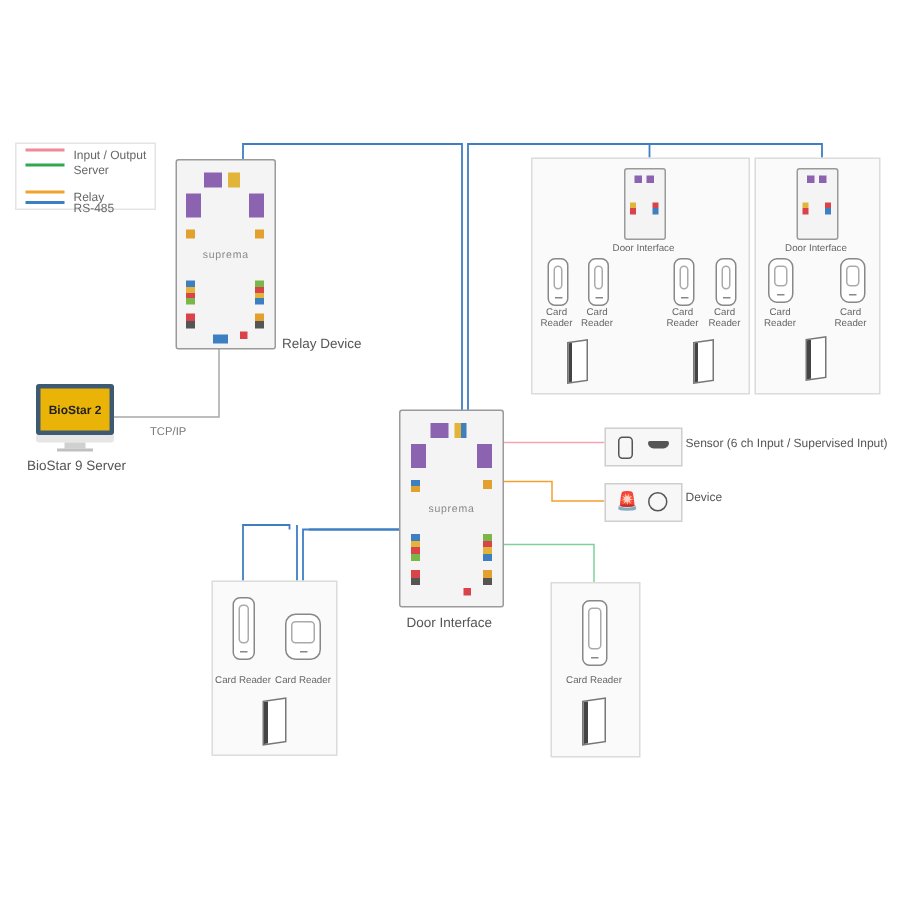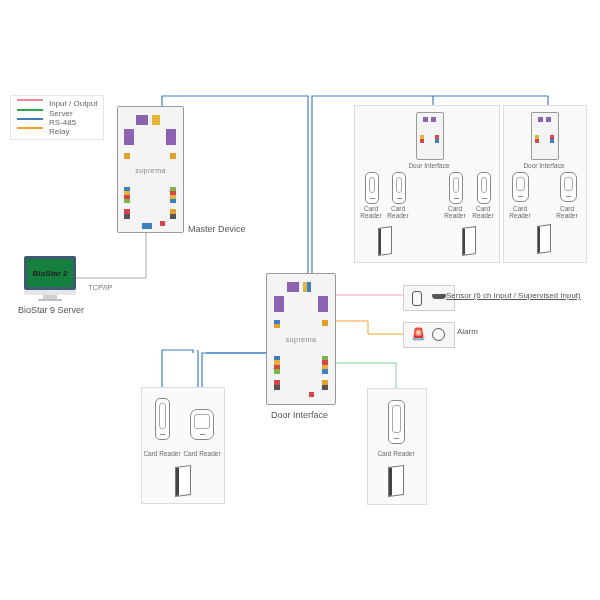--- a/index.html
+++ b/index.html
@@ -8,21 +8,21 @@
   svg.wires { position:absolute; left:0; top:0; width:600px; height:600px; }
   .legend { left:10px; top:95px; width:92px; height:43px; border:1px solid #e4e4e4; background:#fff; }
   .legend-row { position:absolute; left:6px; height:11px; display:flex; align-items:flex-start; font-size:8px; color:#666; }
   .legend-swatch { width:26px; height:2px; margin-right:6px; }
   .label { font-size:9px; color:#555; white-space:nowrap; }
   .small-label { font-size:6.5px; color:#666; text-align:center; line-height:7px; white-space:nowrap; }
   .group-box { border:1px solid #dcdcdc; background:#fafafa; }
   .board { background:#f4f4f4; border:1px solid #9a9a9a; border-radius:2px; }
   .board-brand { font-size:7px; color:#888; text-align:center; letter-spacing:0.5px; }
   .monitor { left:24px; top:256px; width:52px; height:34px; background:#3e5a73; border-radius:2px; }
-  .monitor-screen { position:absolute; left:3px; top:3px; right:3px; bottom:3px; background:#15803d; display:flex; align-items:center; justify-content:center; font-size:8px; font-weight:bold; color:#222; }
+  .monitor-screen { position:absolute; left:3px; top:3px; right:3px; bottom:3px; background:#eab308; display:flex; align-items:center; justify-content:center; font-size:8px; font-weight:bold; color:#222; }
   .monitor-chin { left:24px; top:290px; width:52px; height:5px; background:#e6e6e6; border-radius:0 0 2px 2px; }
   .monitor-stand { left:43px; top:295px; width:14px; height:4px; background:#d0d0d0; }
   .monitor-base { left:38px; top:299px; width:24px; height:2px; background:#c0c0c0; }
   .reader { border:1px solid #888; background:#fff; border-radius:5px; }
   .reader-inner { position:absolute; left:3px; right:3px; top:4px; bottom:10px; border:1px solid #aaa; border-radius:3px; }
   .reader-led { position:absolute; left:50%; bottom:4px; width:5px; height:1px; margin-left:-2.5px; background:#888; }
   .device-box { border:1px solid #cfcfcf; background:#f7f7f7; }
 </style>
 </head>
 <body>
@@ -60,21 +60,21 @@
 
 <div class="abs legend">
   <div class="legend-row" style="top:3px">
     <span class="legend-swatch" style="background:#f08a9a"></span>
     <span>Input / Output</span>
   </div>
   <div class="legend-row" style="top:13px">
     <span class="legend-swatch" style="background:#2fa84f"></span>
     <span>Server</span>
   </div>
-  <div class="legend-row" style="top:22px">
+  <div class="legend-row" style="top:38px">
     <span class="legend-swatch" style="background:#3d7fc1"></span>
     <span>RS-485</span>
   </div>
   <div class="legend-row" style="top:31px">
     <span class="legend-swatch" style="background:#f2a12e"></span>
     <span>Relay</span>
   </div>
 </div>
 
 <div class="abs board" style="left:117px;top:106px;width:65px;height:125px;">
@@ -85,30 +85,30 @@
   <div class="abs" style="left:6px;top:46px;width:6px;height:6px;background:#e2a12e;"></div>
   <div class="abs" style="left:52px;top:46px;width:6px;height:6px;background:#e2a12e;"></div>
   <div class="abs board-brand" style="left:0;right:0;top:60px;">suprema</div>
   <div class="abs" style="left:6px;top:80px;width:6px;height:16px;background:linear-gradient(#3d7fc1 25%,#e2b43a 25% 50%,#d9444a 50% 75%,#7ab648 75%);"></div>
   <div class="abs" style="left:52px;top:80px;width:6px;height:16px;background:linear-gradient(#7ab648 25%,#d9444a 25% 50%,#e2b43a 50% 75%,#3d7fc1 75%);"></div>
   <div class="abs" style="left:6px;top:102px;width:6px;height:10px;background:linear-gradient(#d9444a 50%,#555 50%);"></div>
   <div class="abs" style="left:52px;top:102px;width:6px;height:10px;background:linear-gradient(#e2a12e 50%,#555 50%);"></div>
   <div class="abs" style="left:24px;top:116px;width:10px;height:6px;background:#3d7fc1;"></div>
   <div class="abs" style="left:42px;top:114px;width:5px;height:5px;background:#d9444a;"></div>
 </div>
-<div class="abs label" style="left:188px;top:224px;">Master Device</div>
+<div class="abs label" style="left:188px;top:224px;">Relay Device</div>
 
 <div class="abs monitor">
   <div class="monitor-screen">BioStar 2</div>
 </div>
 <div class="abs monitor-chin"></div>
 <div class="abs monitor-stand"></div>
 <div class="abs monitor-base"></div>
 <div class="abs label" style="left:18px;top:305px;">BioStar 9 Server</div>
-<div class="abs label" style="left:88px;top:283px;font-size:7.5px;color:#777;">TCP/IP</div>
+<div class="abs label" style="left:100px;top:283px;font-size:7.5px;color:#777;">TCP/IP</div>
 
 <div class="abs board" style="left:266px;top:273px;width:68px;height:130px;">
   <div class="abs" style="left:20px;top:8px;width:12px;height:10px;background:#8b63b0;"></div>
   <div class="abs" style="left:36px;top:8px;width:8px;height:10px;background:linear-gradient(90deg,#e2b43a 50%,#3d7fc1 50%);"></div>
   <div class="abs" style="left:7px;top:22px;width:10px;height:16px;background:#8b63b0;"></div>
   <div class="abs" style="left:51px;top:22px;width:10px;height:16px;background:#8b63b0;"></div>
   <div class="abs" style="left:7px;top:46px;width:6px;height:8px;background:linear-gradient(#3d7fc1 50%,#e2a12e 50%);"></div>
   <div class="abs" style="left:55px;top:46px;width:6px;height:6px;background:#e2a12e;"></div>
   <div class="abs board-brand" style="left:0;right:0;top:62px;">suprema</div>
   <div class="abs" style="left:7px;top:82px;width:6px;height:18px;background:linear-gradient(#3d7fc1 25%,#e2b43a 25% 50%,#d9444a 50% 75%,#7ab648 75%);"></div>
@@ -116,26 +116,26 @@
   <div class="abs" style="left:7px;top:106px;width:6px;height:10px;background:linear-gradient(#d9444a 50%,#555 50%);"></div>
   <div class="abs" style="left:55px;top:106px;width:6px;height:10px;background:linear-gradient(#e2a12e 50%,#555 50%);"></div>
   <div class="abs" style="left:42px;top:118px;width:5px;height:5px;background:#d9444a;"></div>
 </div>
 <div class="abs label" style="left:271px;top:410px;">Door Interface</div>
 
 <div class="abs device-box" style="left:403px;top:285px;width:50px;height:24px;">
   <span class="abs" style="left:8px;top:5px;width:8px;height:13px;border:1px solid #555;border-radius:3px;"></span>
   <span class="abs" style="left:28px;top:8px;width:14px;height:5px;background:#555;border-radius:2px 2px 6px 6px;"></span>
 </div>
-<div class="abs label" style="left:446px;top:291px;font-size:8px;text-decoration:underline;">Sensor (6 ch Input / Supervised Input)</div>
+<div class="abs label" style="left:457px;top:291px;font-size:8px;">Sensor (6 ch Input / Supervised Input)</div>
 <div class="abs device-box" style="left:403px;top:322px;width:50px;height:24px;">
   <span class="abs" style="left:7px;top:4px;font-size:12px;color:#555;line-height:14px;">🚨</span>
   <span class="abs" style="left:28px;top:5px;width:11px;height:11px;border:1px solid #555;border-radius:50%;"></span>
 </div>
-<div class="abs label" style="left:457px;top:327px;font-size:8px;">Alarm</div>
+<div class="abs label" style="left:457px;top:327px;font-size:8px;">Device</div>
 
 <div class="abs group-box" style="left:354px;top:105px;width:144px;height:156px;"></div>
 <div class="abs board" style="left:416px;top:112px;width:26px;height:46px;">
   <div class="abs" style="left:6px;top:4px;width:5px;height:5px;background:#8b63b0;"></div>
   <div class="abs" style="left:14px;top:4px;width:5px;height:5px;background:#8b63b0;"></div>
   <div class="abs" style="left:3px;top:22px;width:4px;height:8px;background:linear-gradient(#e2b43a 50%,#d9444a 50%);"></div>
   <div class="abs" style="left:18px;top:22px;width:4px;height:8px;background:linear-gradient(#d9444a 50%,#3d7fc1 50%);"></div>
 </div>
 <div class="abs small-label" style="left:404px;top:162px;width:50px;">Door Interface</div>
 

